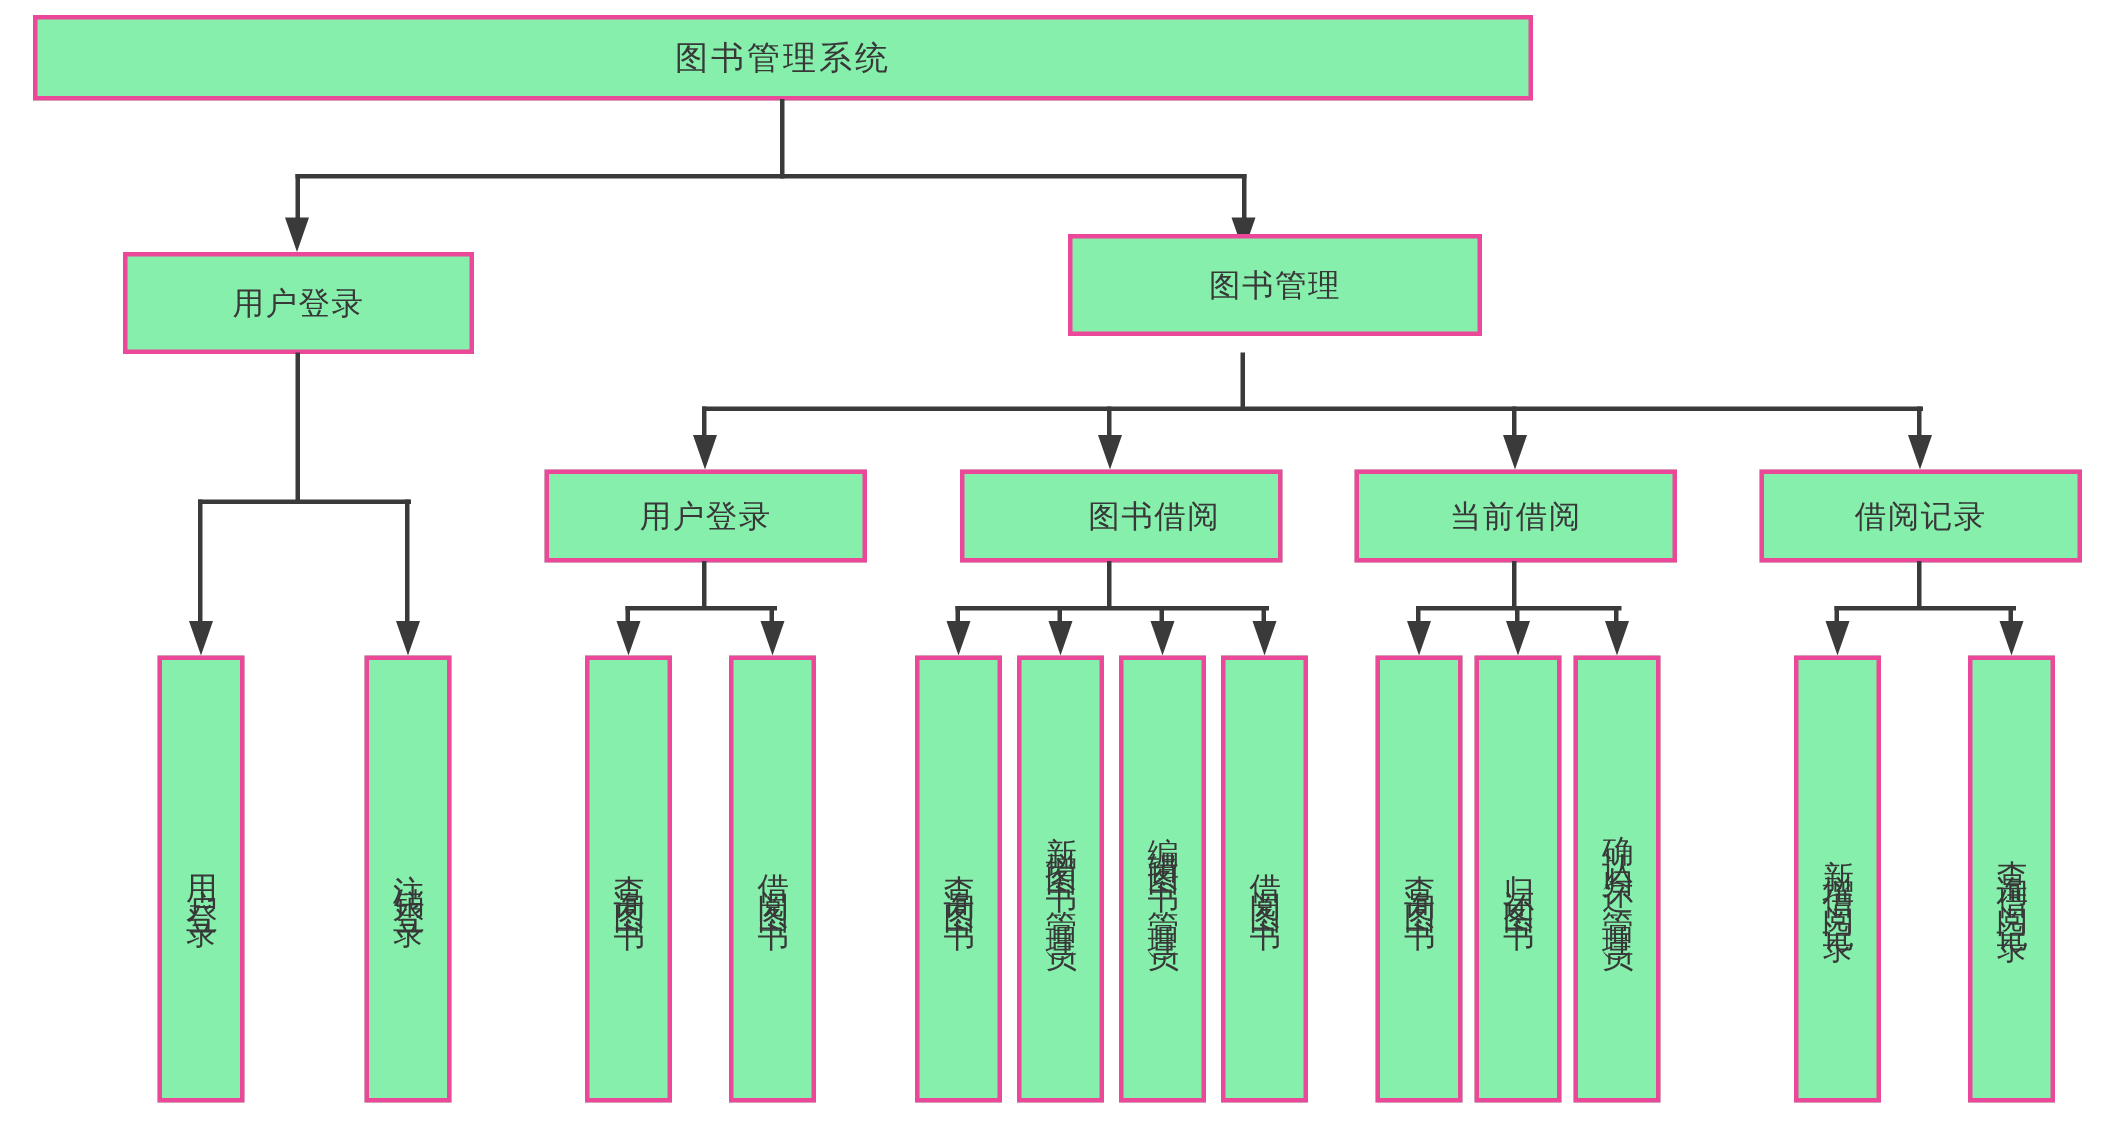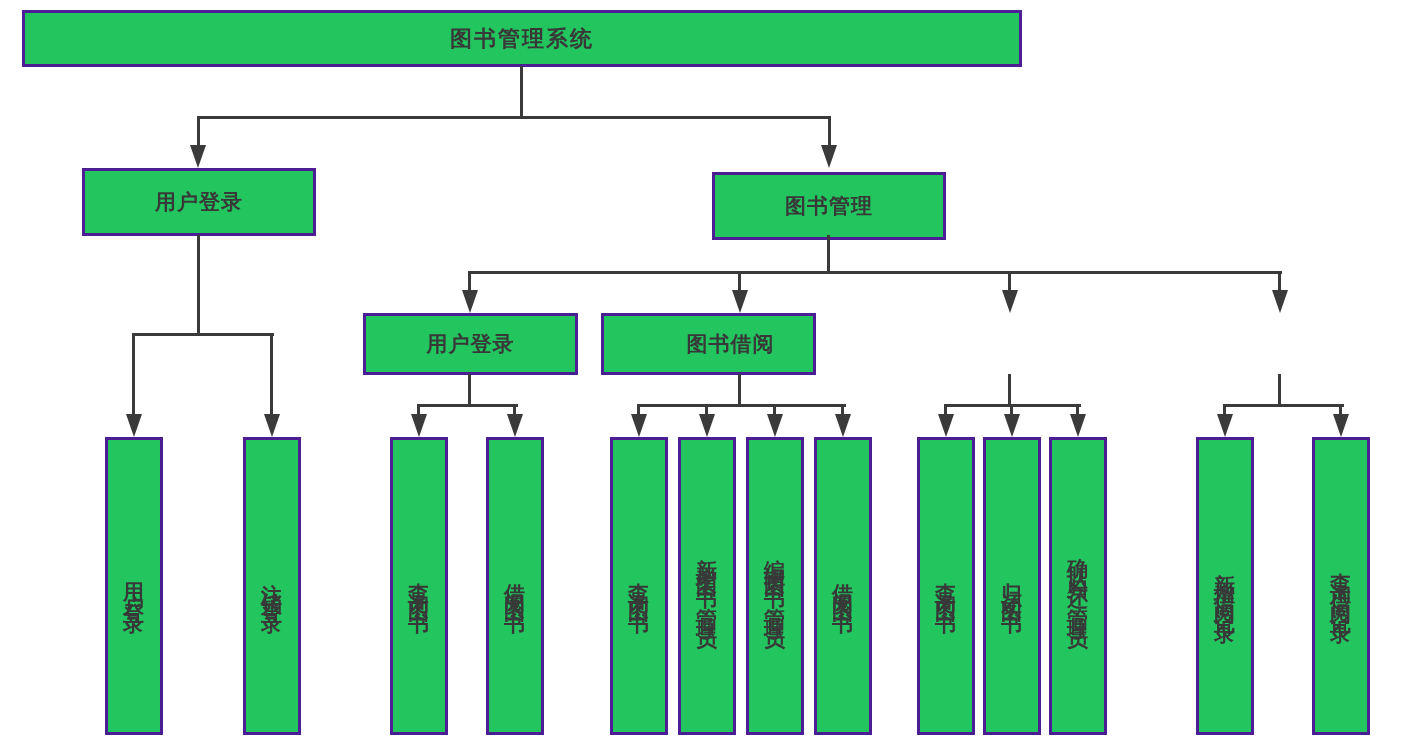--- a/index.html
+++ b/index.html
@@ -6,26 +6,25 @@
   #canvas{
     position:relative;
     width:1405px;height:747px;
     background:#ffffff;
     font-family:"Liberation Sans", sans-serif;
     overflow:hidden;
   }
   .box{
     position:absolute;
     box-sizing:border-box;
-    border:3px solid #4c1d95;
-    background:#22c55e;
+    border:3px solid #ec4899;
+    background:#86efac;
     color:#383838;
     display:flex;align-items:center;justify-content:center;
     text-align:center;
-    font-weight:bold;
   }
   .box.h{font-size:21px;letter-spacing:1px;}
   .box.root{font-size:22px;letter-spacing:2px;}
   .box.leaf{
     font-size:21px;
   }
   .box.leaf .vtext{
     writing-mode:vertical-rl;
     letter-spacing:10px;
     line-height:1;
@@ -58,21 +57,21 @@
   <div class="vline" style="left:520px;top:66px;width:3px;height:53px;"></div>
   <div class="hline" style="left:197px;top:116px;width:634px;height:3px;"></div>
   <div class="vline" style="left:197px;top:116px;width:3px;height:32px;"></div>
   <div class="arrow" style="left:190px;top:145px;"></div>
   <div class="vline" style="left:828px;top:116px;width:3px;height:32px;"></div>
   <div class="arrow" style="left:821px;top:145px;"></div>
 
   <div class="box h" style="left:82px;top:168px;width:234px;height:68px;">
     <span>用户登录</span>
   </div>
-  <div class="box h" style="left:712px;top:172px;width:234px;height:68px;">
+  <div class="box h" style="left:712px;top:156px;width:276px;height:68px;">
     <span>图书管理</span>
   </div>
 
   <div class="vline" style="left:197px;top:235px;width:3px;height:101px;"></div>
   <div class="hline" style="left:132px;top:333px;width:142px;height:3px;"></div>
   <div class="vline" style="left:132px;top:333px;width:3px;height:82px;"></div>
   <div class="arrow" style="left:126px;top:414px;"></div>
   <div class="vline" style="left:270px;top:333px;width:3px;height:82px;"></div>
   <div class="arrow" style="left:264px;top:414px;"></div>
 
@@ -83,22 +82,28 @@
   <div class="vline" style="left:738px;top:271px;width:3px;height:22px;"></div>
   <div class="arrow" style="left:732px;top:290px;"></div>
   <div class="vline" style="left:1008px;top:271px;width:3px;height:22px;"></div>
   <div class="arrow" style="left:1002px;top:290px;"></div>
   <div class="vline" style="left:1278px;top:271px;width:3px;height:22px;"></div>
   <div class="arrow" style="left:1272px;top:290px;"></div>
 
   <div class="box h" style="left:363px;top:313px;width:215px;height:62px;">
     <span>用户登录</span>
   </div>
-  <div class="box h" style="left:601px;top:313px;width:215px;height:62px;padding-left:44px;">
+  <div class="box h" style="left:640px;top:313px;width:215px;height:62px;padding-left:44px;">
     <span>图书借阅</span>
+  </div>
+  <div class="box h" style="left:903px;top:313px;width:215px;height:62px;">
+    <span>当前借阅</span>
+  </div>
+  <div class="box h" style="left:1173px;top:313px;width:215px;height:62px;">
+    <span>借阅记录</span>
   </div>
 
   <div class="vline" style="left:468px;top:374px;width:3px;height:32px;"></div>
   <div class="hline" style="left:417px;top:404px;width:101px;height:3px;"></div>
   <div class="vline" style="left:417px;top:404px;width:3px;height:16px;"></div>
   <div class="arrow" style="left:411px;top:414px;"></div>
   <div class="vline" style="left:513px;top:404px;width:3px;height:16px;"></div>
   <div class="arrow" style="left:507px;top:414px;"></div>
 
   <div class="vline" style="left:738px;top:374px;width:3px;height:32px;"></div>

